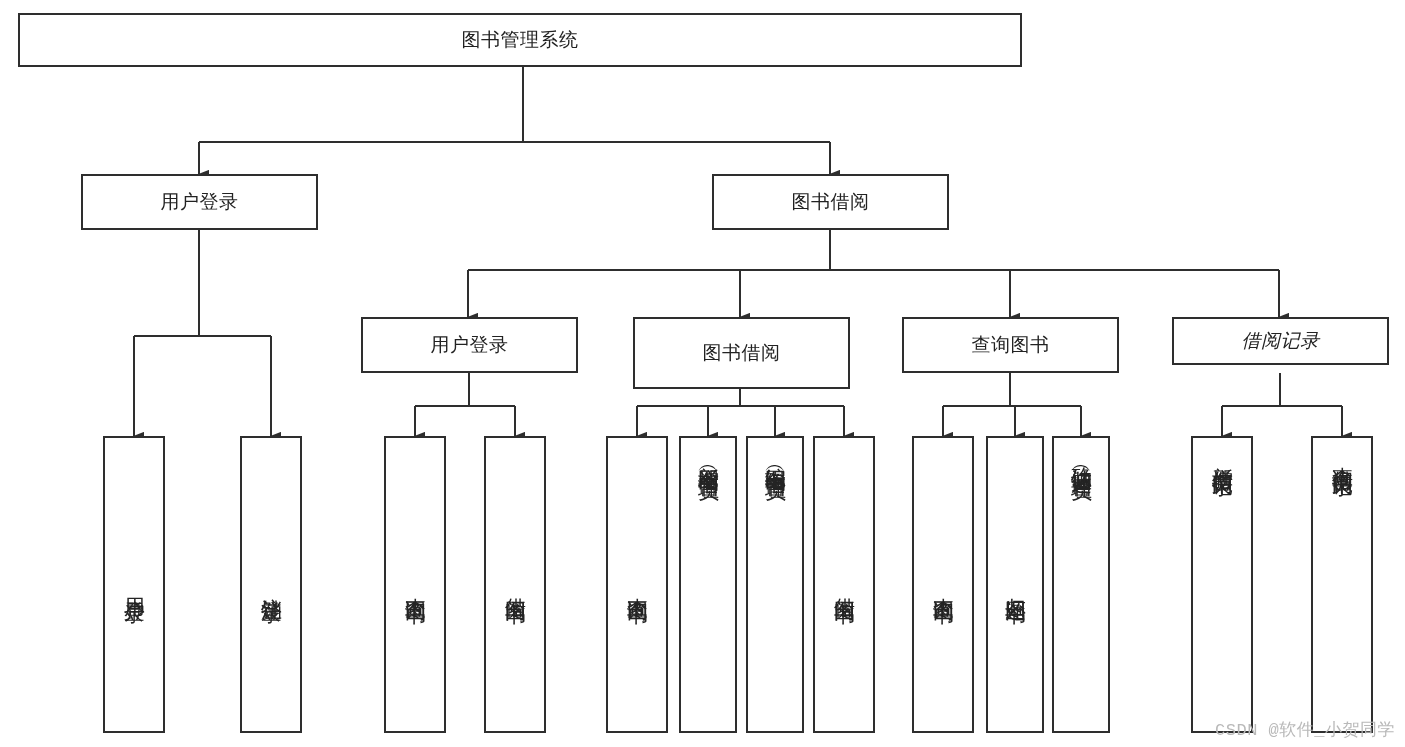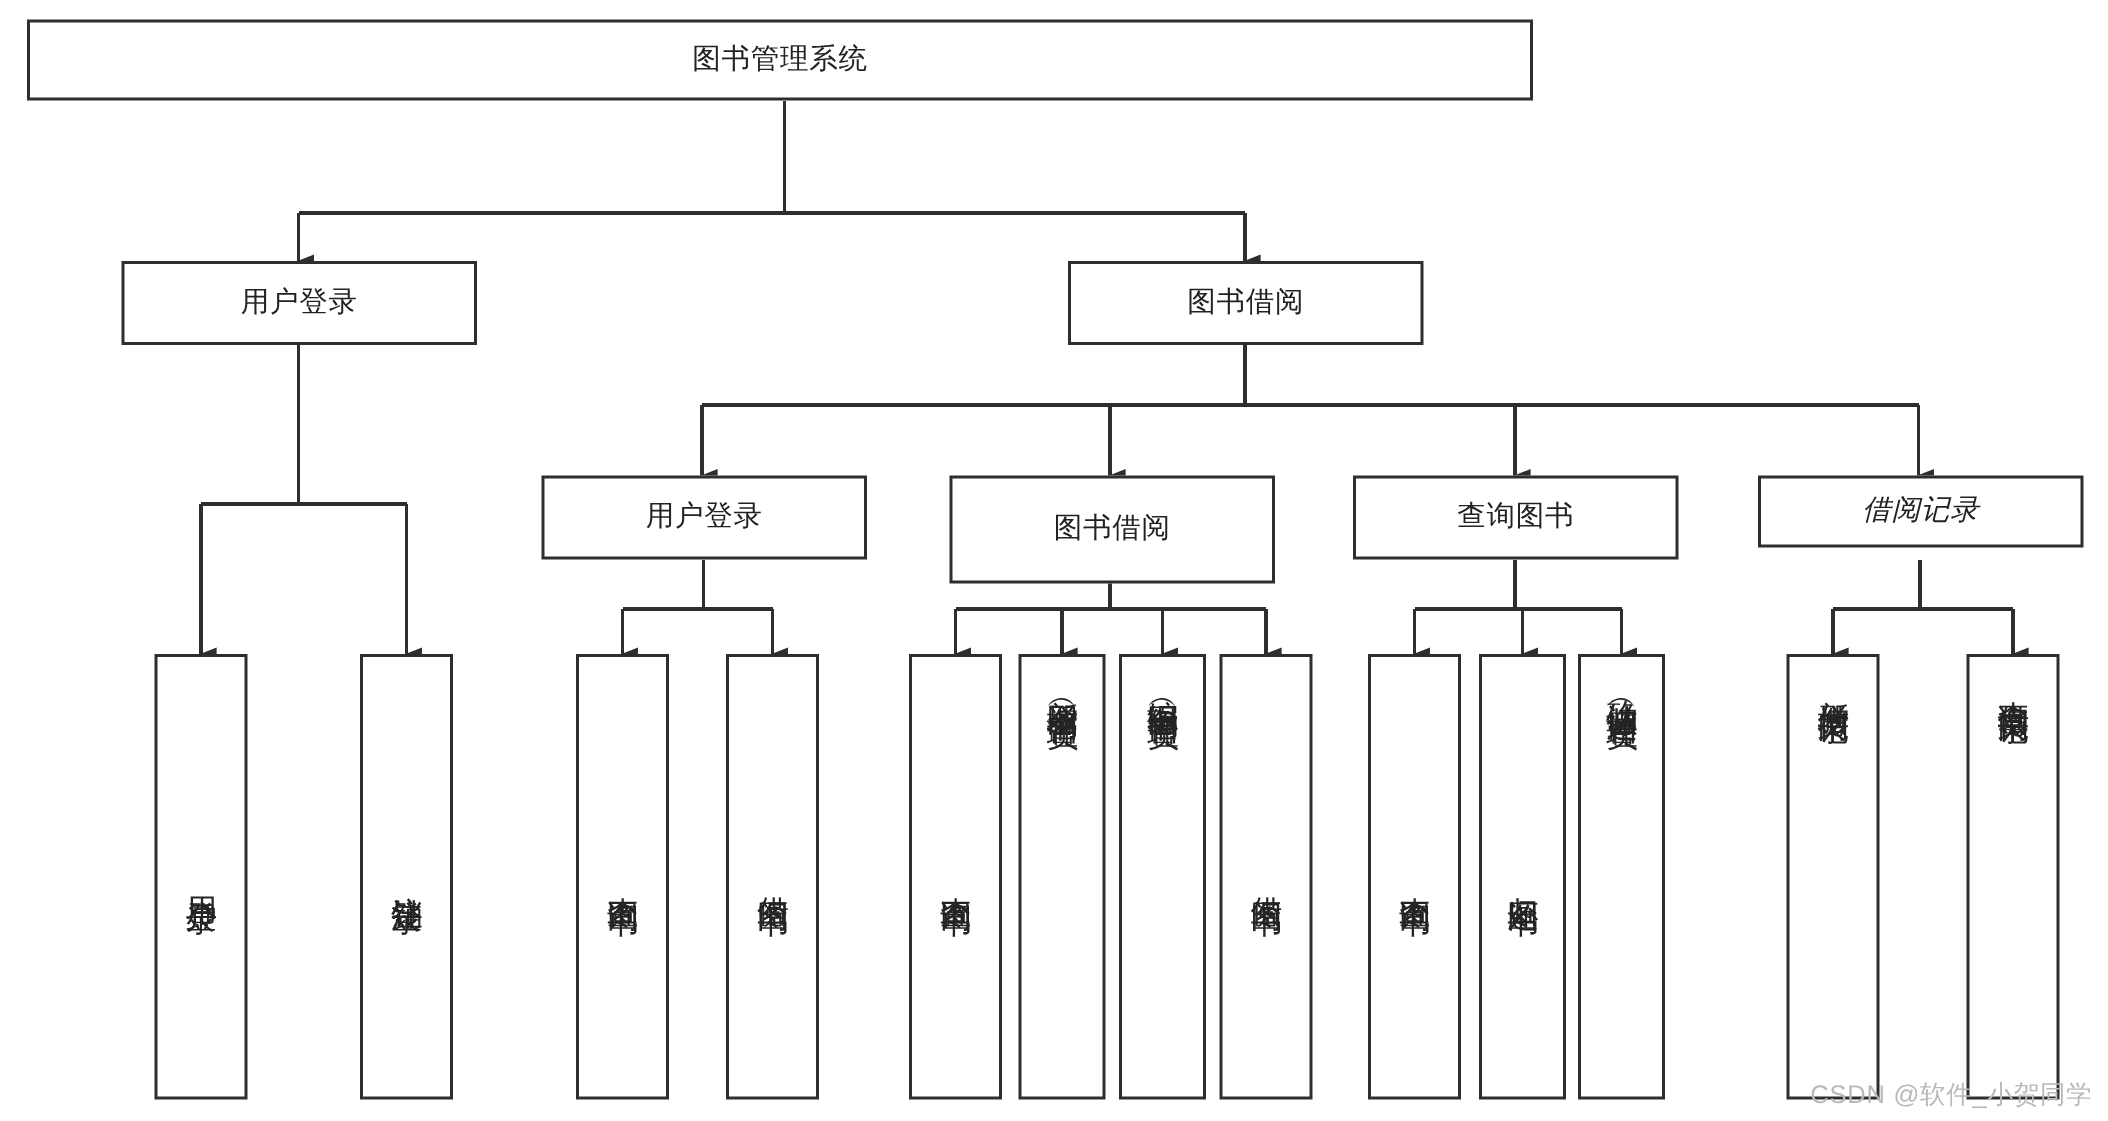--- a/index.html
+++ b/index.html
@@ -71,21 +71,21 @@
     font-family: "DejaVu Sans", "Liberation Sans", sans-serif;
   }
   #watermark {
     position: absolute;
     right: 10px;
     bottom: 6px;
     font-size: 17px;
     color: #b9b9b9;
     letter-spacing: 0.5px;
     white-space: nowrap;
-    font-family: Liberation Sans, sans-serif;
+    font-family: Liberation Mono, monospace;
     pointer-events: none;
   }
 </style>
 </head>
 <body>
 
 <div id="diagram-root">
 
   <svg id="diagram-svg" viewBox="0 0 1405 747" preserveAspectRatio="none" aria-hidden="true">
     <defs>

